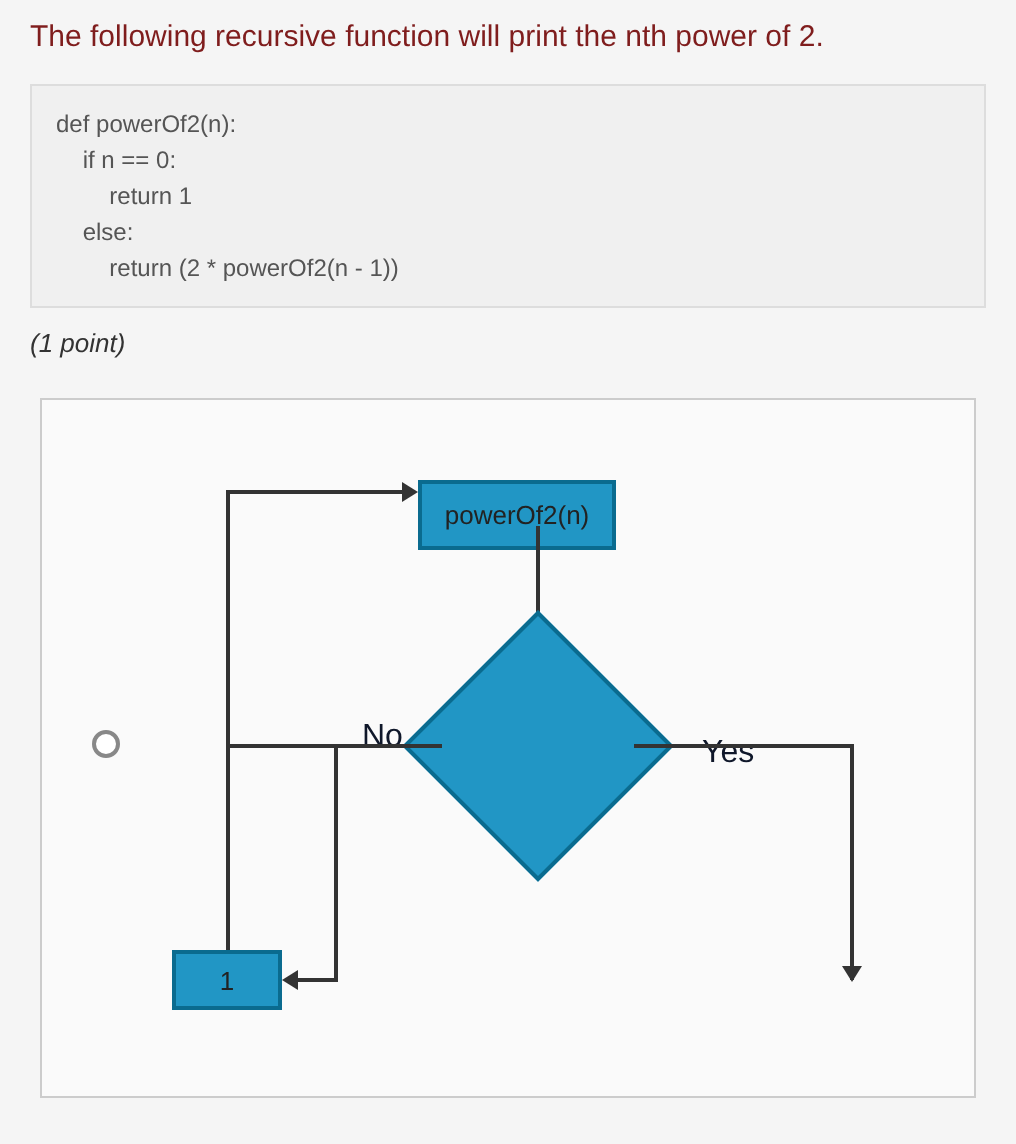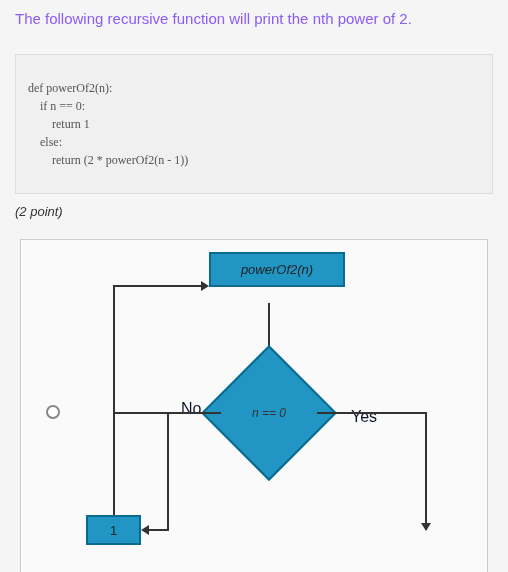--- a/index.html
+++ b/index.html
@@ -8,28 +8,28 @@
       background: #f5f5f5;
       width: 508px;
       height: 572px;
       overflow: hidden;
     }
     .container {
       padding: 10px 15px;
     }
     .question-text {
       font-size: 15px;
-      color: #8b5cf6;
-      margin-bottom: 27px;
+      color: #7f1d1d;
+      margin-bottom: 15px;
     }
     .code-block {
       background: #f0f0f0;
       border: 1px solid #ddd;
-      padding: 24px 12px;
-      font-family: Liberation Serif, serif;
+      padding: 10px 12px;
+      font-family: Liberation Sans, sans-serif;
       font-size: 12px;
       color: #555;
       line-height: 1.5;
       margin-bottom: 10px;
       white-space: pre;
     }
     .points {
       font-style: italic;
       font-size: 13px;
       color: #333;
@@ -48,24 +48,23 @@
       border: 2px solid #0a6b8f;
       color: #222;
       font-size: 13px;
       text-align: center;
       display: flex;
       align-items: center;
       justify-content: center;
     }
     .start-node {
       left: 188px;
-      top: 12px;
-      width: 136px;
+      top: 40px;
+      width: 99px;
       height: 35px;
-      font-style: italic;
     }
     .diamond {
       position: absolute;
       left: 200px;
       top: 125px;
       width: 96px;
       height: 96px;
       background: #2196c5;
       border: 2px solid #0a6b8f;
       transform: rotate(45deg);
@@ -131,33 +130,32 @@
 
 <div class="container">
   <div class="question-text">The following recursive function will print the nth power of 2.</div>
 
   <div class="code-block">def powerOf2(n):
     if n == 0:
         return 1
     else:
         return (2 * powerOf2(n - 1))</div>
 
-  <div class="points">(2 point)</div>
+  <div class="points">(1 point)</div>
 
   <div class="diagram-area">
 
     <div class="radio"></div>
 
     <div class="flownode start-node">powerOf2(n)</div>
 
     <div class="line vline" style="left:247px; top:63px; height:60px;"></div>
     <div class="arrowhead arrow-down" style="left:243px; top:118px;"></div>
 
     <div class="diamond"></div>
-    <div class="diamond-text">n == 0</div>
 
     <div class="label label-no">No</div>
 
     <div class="label label-yes">Yes</div>
 
     <div class="line hline" style="left:92px; top:172px; width:108px;"></div>
     <div class="line vline" style="left:92px; top:172px; height:103px;"></div>
 
     <div class="flownode one-node">1</div>
 

